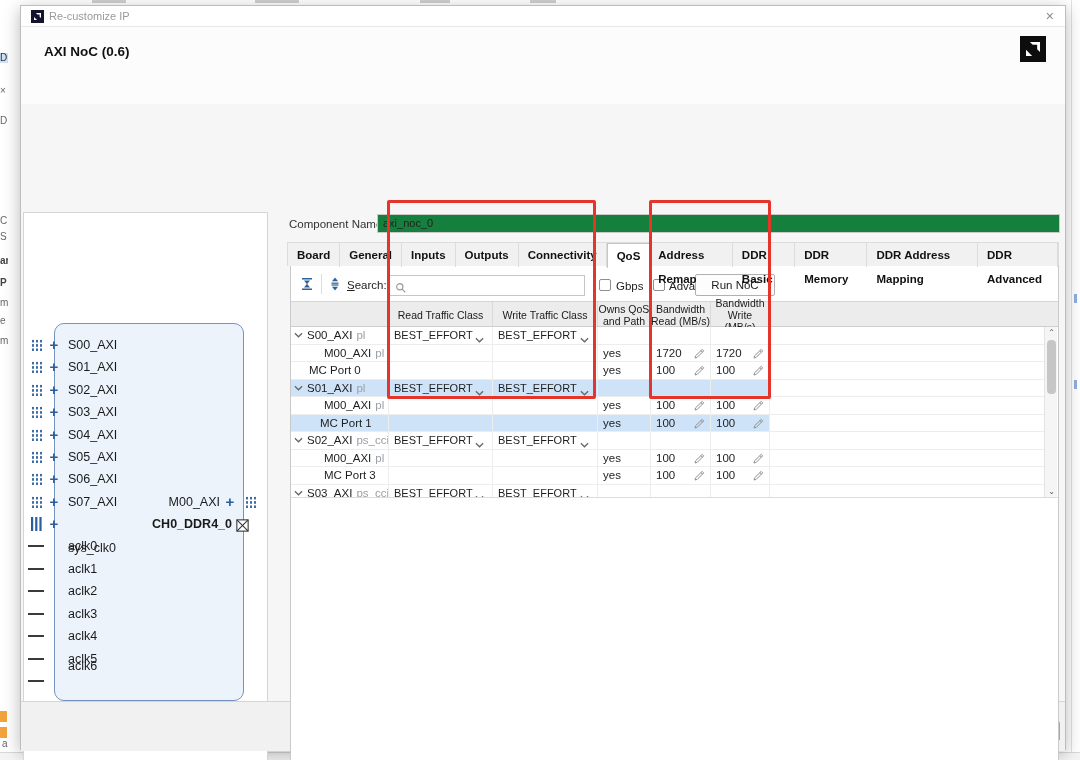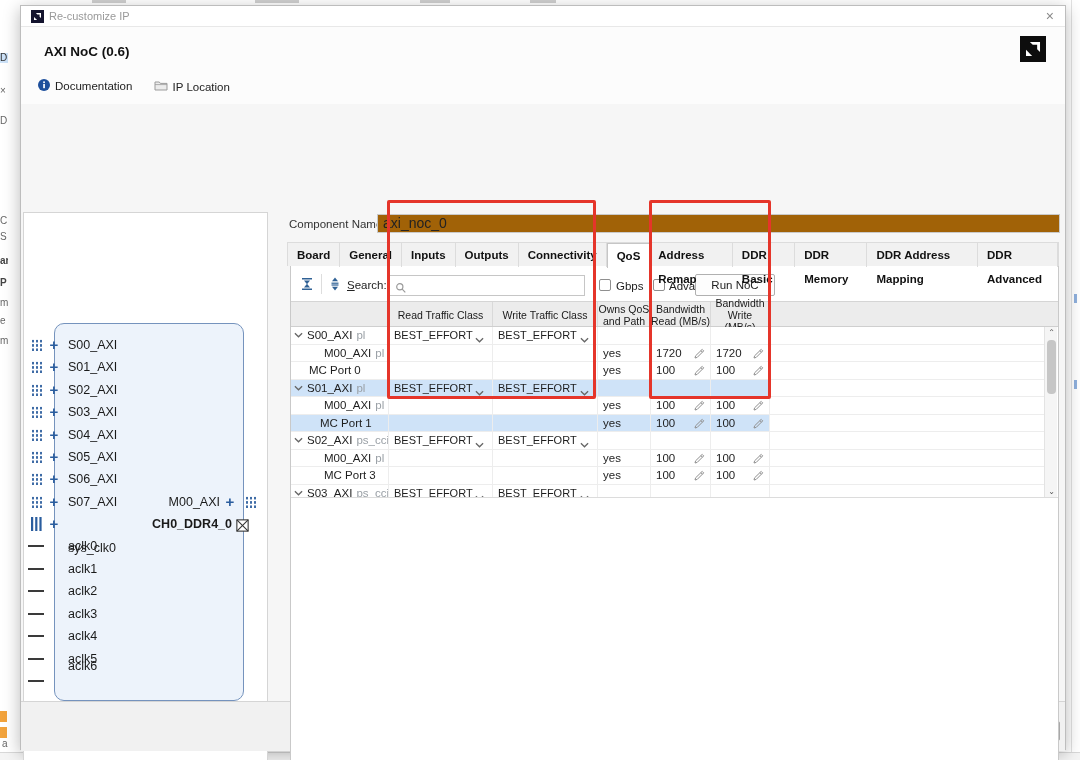--- a/index.html
+++ b/index.html
@@ -34,21 +34,21 @@
   .block { position:absolute; left:30px; top:110px; width:190px; height:378px; background:#edf3fb; border:1px solid #7593bd; border-radius:10px; }
   .port-label { position:absolute; height:18px; line-height:18px; font-size:12.5px; color:#1a1a1a; white-space:nowrap; }
   .plus { position:absolute; width:14px; height:18px; line-height:17px; font-size:15px; font-weight:bold; color:#2a5d9e; text-align:center; }
   .pin-dots { position:absolute; width:12px; height:13px;
       background-image: radial-gradient(circle, #3f6ca6 1.1px, transparent 1.3px);
       background-size: 4px 4.3px; }
   .clk-dash { position:absolute; width:16px; height:2px; background:#3a3a3a; }
 
   
   .comp-label { position:absolute; left:268px; top:114px; font-size:11.5px; color:#333; }
-  .comp-field { position:absolute; left:356px; top:110px; width:683px; height:19px; background:#a16207; border:1px solid #c9c9c9; font-size:14px; color:#222; line-height:17px; padding-left:5px; }
+  .comp-field { position:absolute; left:356px; top:110px; width:683px; height:19px; background:#15803d; border:1px solid #c9c9c9; font-size:11px; color:#222; line-height:17px; padding-left:5px; }
 
   .tabbar { position:absolute; left:266px; top:138px; width:772px; height:24px; background:#f1f1f1; border:1px solid #dcdcdc; border-bottom:none; display:flex; z-index:3; }
   .tab { height:24px; line-height:24px; padding:0 9px; font-size:11.5px; font-weight:bold; color:#111; border-right:1px solid #dcdcdc; background:transparent; }
   .tab.active { background:#fff; border:1px solid #c6c6c6; border-bottom:none; height:25px; position:relative; z-index:5; margin-right:-1px; }
 
   .tabpanel { position:absolute; left:269px; top:161px; width:769px; height:531px; background:#fff; border:1px solid #c9c9c9; z-index:2; }
   
   .tb-divider { position:absolute; left:30px; top:8px; width:1px; height:20px; background:#ddd; }
   .search-label { position:absolute; left:56px; top:13px; font-size:11.5px; color:#222; display:inline-block; }
   .search-label::first-letter { text-decoration: underline; }
@@ -133,37 +133,20 @@
 
     <div class="hdr">
       <div class="ipname">AXI NoC (0.6)</div>
       <span class="abs" style="right:19px;top:9px;">
         <svg class="amd-logo" width="26" height="26" viewBox="0 0 20 20">
             <rect width="20" height="20" fill="#0d0d0d"></rect>
             <path d="M7.6 4.6 H15.4 V12.4 L13.2 10.2 V6.8 H9.8 Z" fill="#fff"></path>
             <path d="M4.6 15.4 V10.6 L9.4 15.4 Z" fill="#fff"></path>
           </svg>
       </span>
-      <div class="doclinks">
-        <span class="linkitem">
-          <span><svg width="12" height="12" viewBox="0 0 12 12">
-                <circle cx="6" cy="6" r="6" fill="#1d4f9c"></circle>
-                <rect x="5.2" y="5" width="1.7" height="4.2" fill="#fff"></rect>
-                <rect x="5.2" y="2.4" width="1.7" height="1.7" fill="#fff"></rect>
-              </svg></span>
-          <span>Documentation</span>
-        </span>
-        <span class="linkitem">
-          <span><svg width="14" height="11" viewBox="0 0 14 11">
-                <path d="M1 2 h4.3 l1 1.4 H13 v6.6 H1 Z" fill="#ececec" stroke="#9b9b9b" stroke-width="1"></path>
-                <line x1="1" y1="4.6" x2="13" y2="4.6" stroke="#9b9b9b" stroke-width="0.8"></line>
-              </svg></span>
-          <span>IP Location</span>
-        </span>
-      </div>
     </div>
 
     <div class="body">
 
       <div class="leftpanel">
         <div id="diagram">
           <div class="block"></div>
         <div class="pin-dots" style="left: 7px; top: 126px;"></div>
             <div class="plus" style="left: 23px; top: 123px;">+</div>
             <div class="port-label" style="left: 44px; top: 123px;">S00_AXI</div>

